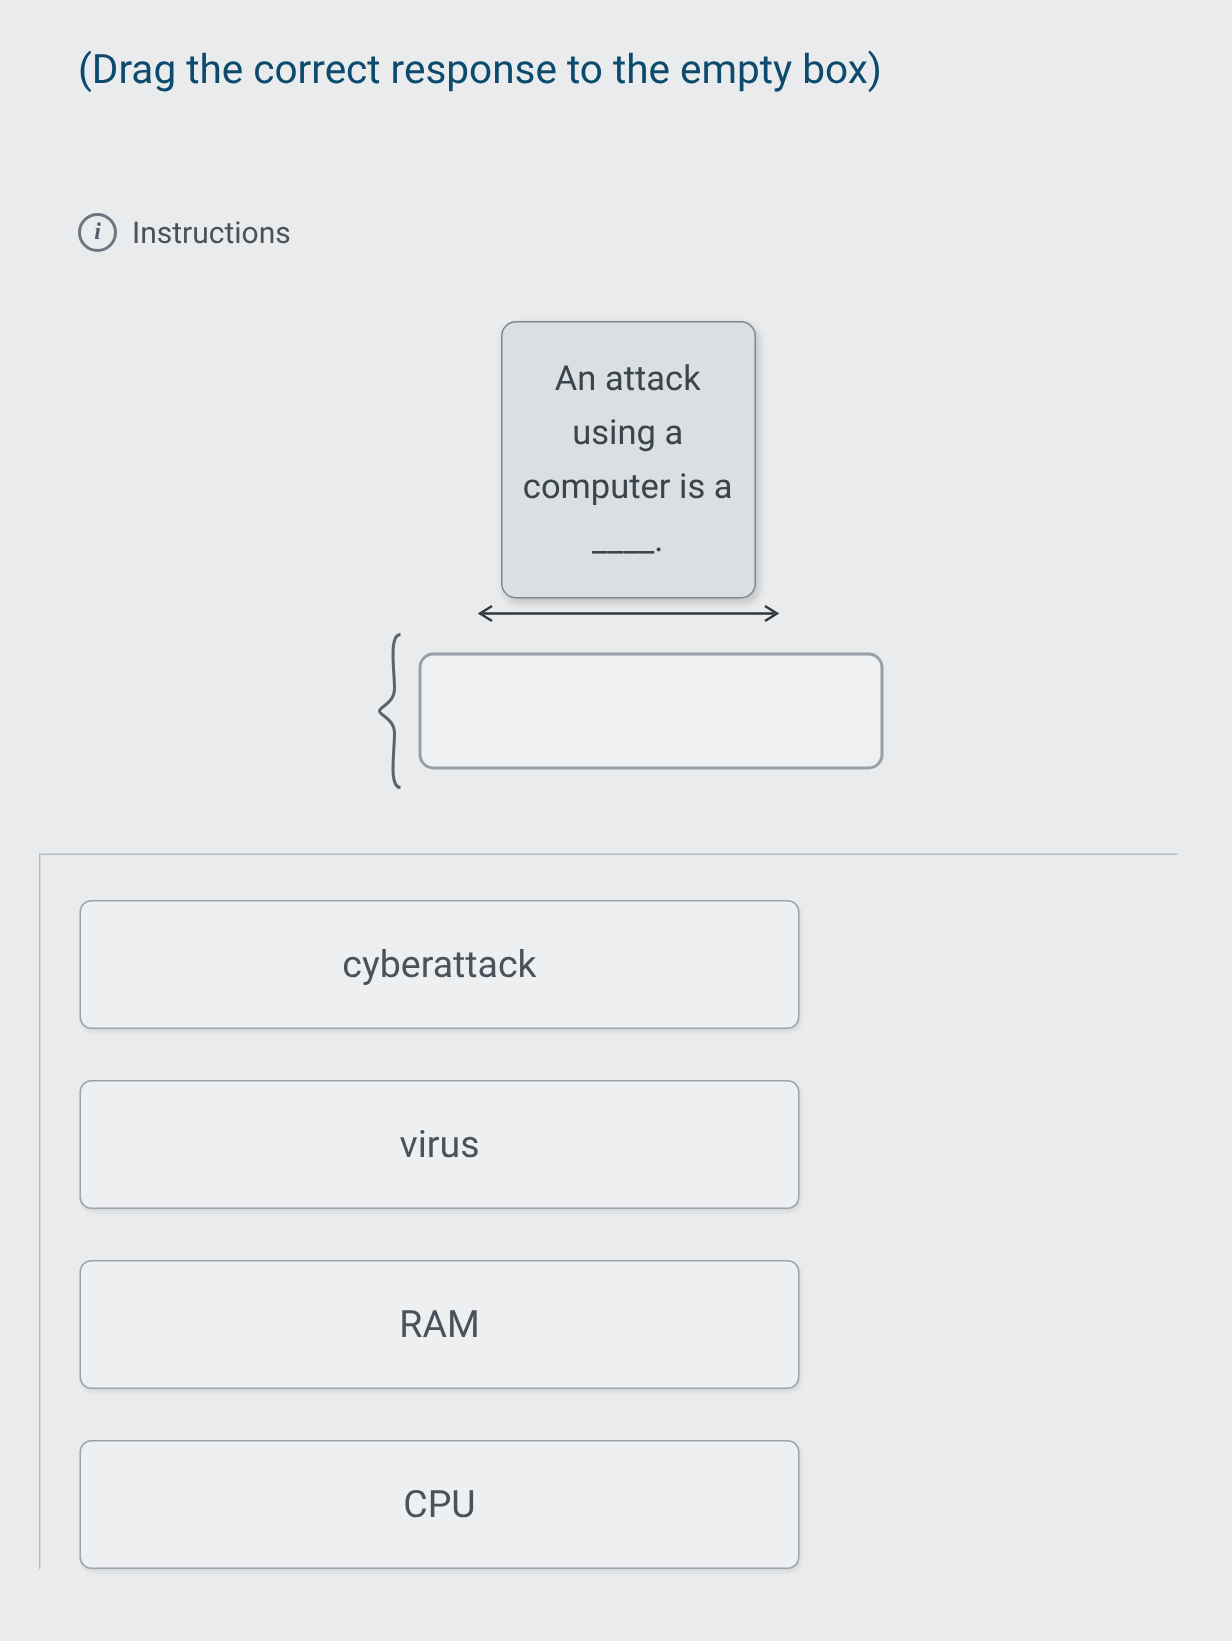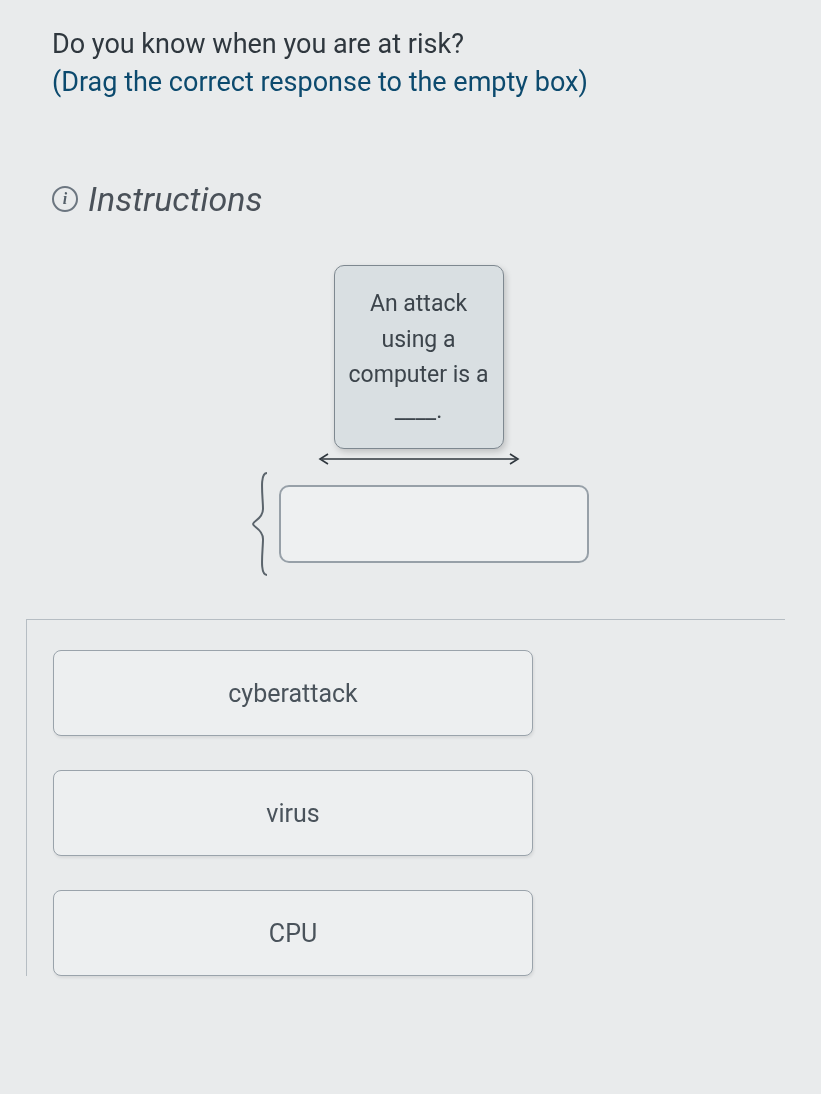--- a/index.html
+++ b/index.html
@@ -40,23 +40,22 @@
     border: 2px solid #6c7680;
     border-radius: 50%;
     display: flex; align-items: center; justify-content: center;
     font-family: Georgia, serif;
     font-style: italic;
     font-size: 16px;
     color: #55606a;
     font-weight: 600;
   }
   .instructions-label {
-    font-size: 34px;
+    font-size: 20px;
     color: #4a5159;
-    font-style: italic;
   }
   .match-area {
     display: flex;
     align-items: center;
     margin-bottom: 40px;
     flex-direction: column;
   }
   .prompt-card {
     width: 170px;
     min-height: 180px;
@@ -117,21 +116,20 @@
     cursor: grab;
     box-shadow: 1px 2px 3px rgba(0,0,0,0.08);
   }
   .option:last-child { margin-bottom: 0; }
 </style>
 </head>
 <body>
 
 <div class="page">
 
-  <div class="question-line1">Do you know when you are at risk?</div>
   <div class="question-line2">(Drag the correct response to the empty box)</div>
 
   <div class="instructions-row">
     <span class="info-icon">i</span>
     <span class="instructions-label">Instructions</span>
   </div>
 
   <div class="match-area">
     <div class="prompt-card">
       <div class="prompt-text">An attack using a computer is a ____.</div>
@@ -154,17 +152,20 @@
   </div>
 
   <div class="options-panel">
     <div class="option">
       <span>cyberattack</span>
     </div>
     <div class="option">
       <span>virus</span>
     </div>
     <div class="option">
+      <span>RAM</span>
+    </div>
+    <div class="option">
       <span>CPU</span>
     </div>
   </div>
 
 </div>
 
 </body></html>

